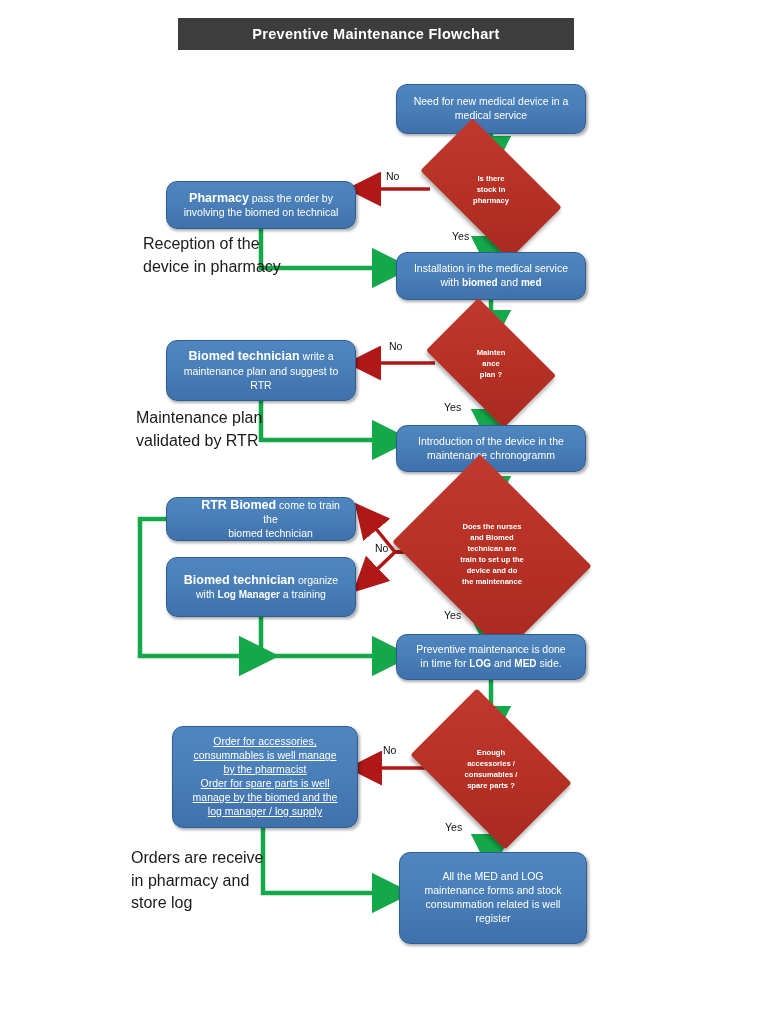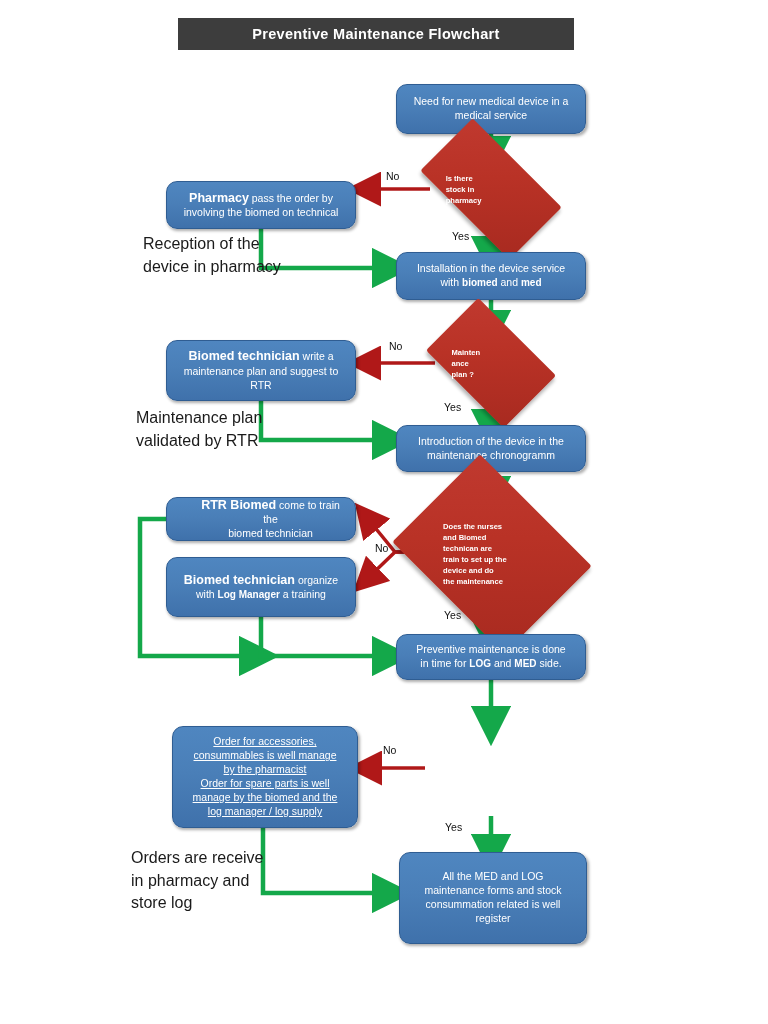--- a/index.html
+++ b/index.html
@@ -52,20 +52,21 @@
   .dbox .dshape{
     position:absolute;inset:0;
     background:linear-gradient(135deg,#c0392f 0%,#b93226 42%,#a82a20 100%);
     transform:rotate(45deg);
     border-radius:3px;
     box-shadow:2px 3px 4px rgba(0,0,0,.30);
   }
   .dbox .dtext{
     position:relative;
     color:#ffffff;
+    text-align:center;
     font-size:7.6px;
     line-height:1.45;
     font-weight:bold;
     width:72%;
   }
 
   
   .elabel{
     position:absolute;
     font-size:10.5px;
@@ -164,21 +165,21 @@
 
   <div class="pbox" style="left:166px;top:173px;width:190px;height:48px;margin-top:8px;">
     <div class="inner">
       <b class="big1">Pharmacy</b><span> pass the order by</span><br>
       <span>involving the biomed on technical</span>
     </div>
   </div>
 
   <div class="pbox" style="left:396px;top:252px;width:190px;height:48px;">
     <div class="inner">
-      <span>Installation in the device service</span><br>
+      <span>Installation in the medical service</span><br>
       <span>with </span><b class="big2">biomed</b><span> and </span><b class="big2">med</b>
     </div>
   </div>
 
   <div class="dbox" style="left:436px;top:326px;width:110px;height:74px;">
     <div class="dshape"></div>
     <div class="dtext">
       <span>Mainten</span><br>
       <span>ance</span><br>
       <span>plan ?</span>
@@ -226,20 +227,29 @@
     </div>
   </div>
 
   <div class="pbox" style="left:396px;top:634px;width:190px;height:46px;">
     <div class="inner">
       <span>Preventive maintenance is done</span><br>
       <span>in time for </span><b class="big2">LOG</b><span> and </span><b class="big2">MED</b><span> side.</span>
     </div>
   </div>
 
+  <div class="dbox" style="left:424px;top:722px;width:134px;height:94px;">
+    <div class="dshape"></div>
+    <div class="dtext" style="width:68%;">
+      <span>Enough</span><br>
+      <span>accessories /</span><br>
+      <span>consumables /</span><br>
+      <span>spare parts ?</span>
+    </div>
+  </div>
 
   <div class="pbox" style="left:172px;top:726px;width:186px;height:102px;text-decoration:underline;">
     <div class="inner">
       <span>Order for accessories,</span><br>
       <span>consummables is well manage</span><br>
       <span>by the pharmacist</span><br>
       <span>Order for spare parts is well</span><br>
       <span>manage by the biomed and the</span><br>
       <span>log manager / log supply</span>
     </div>

